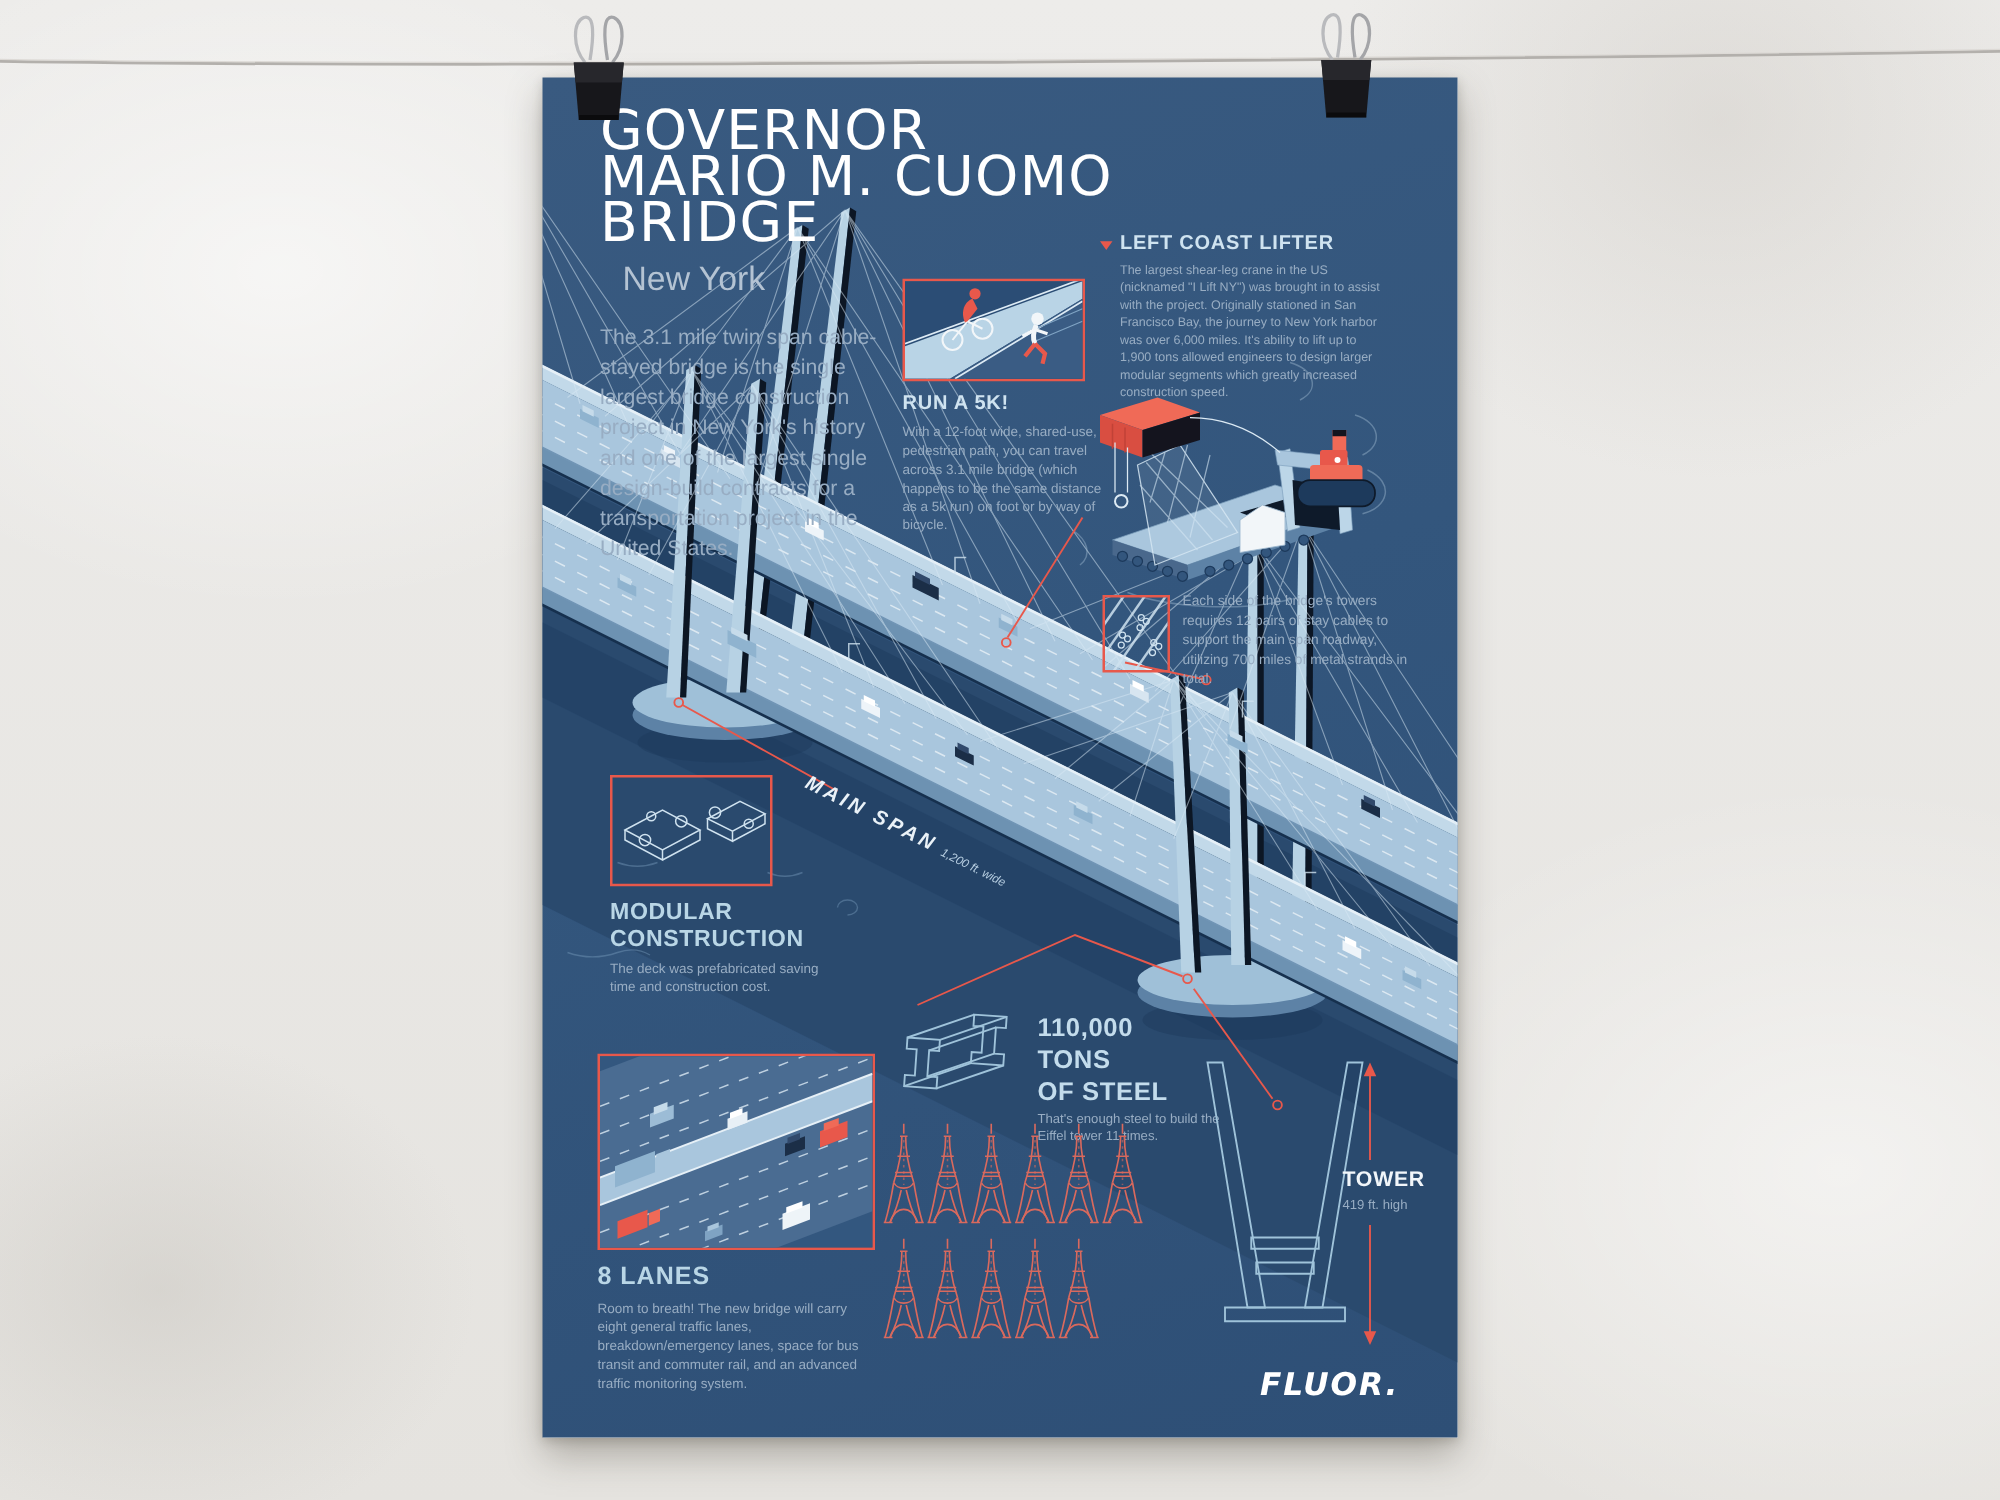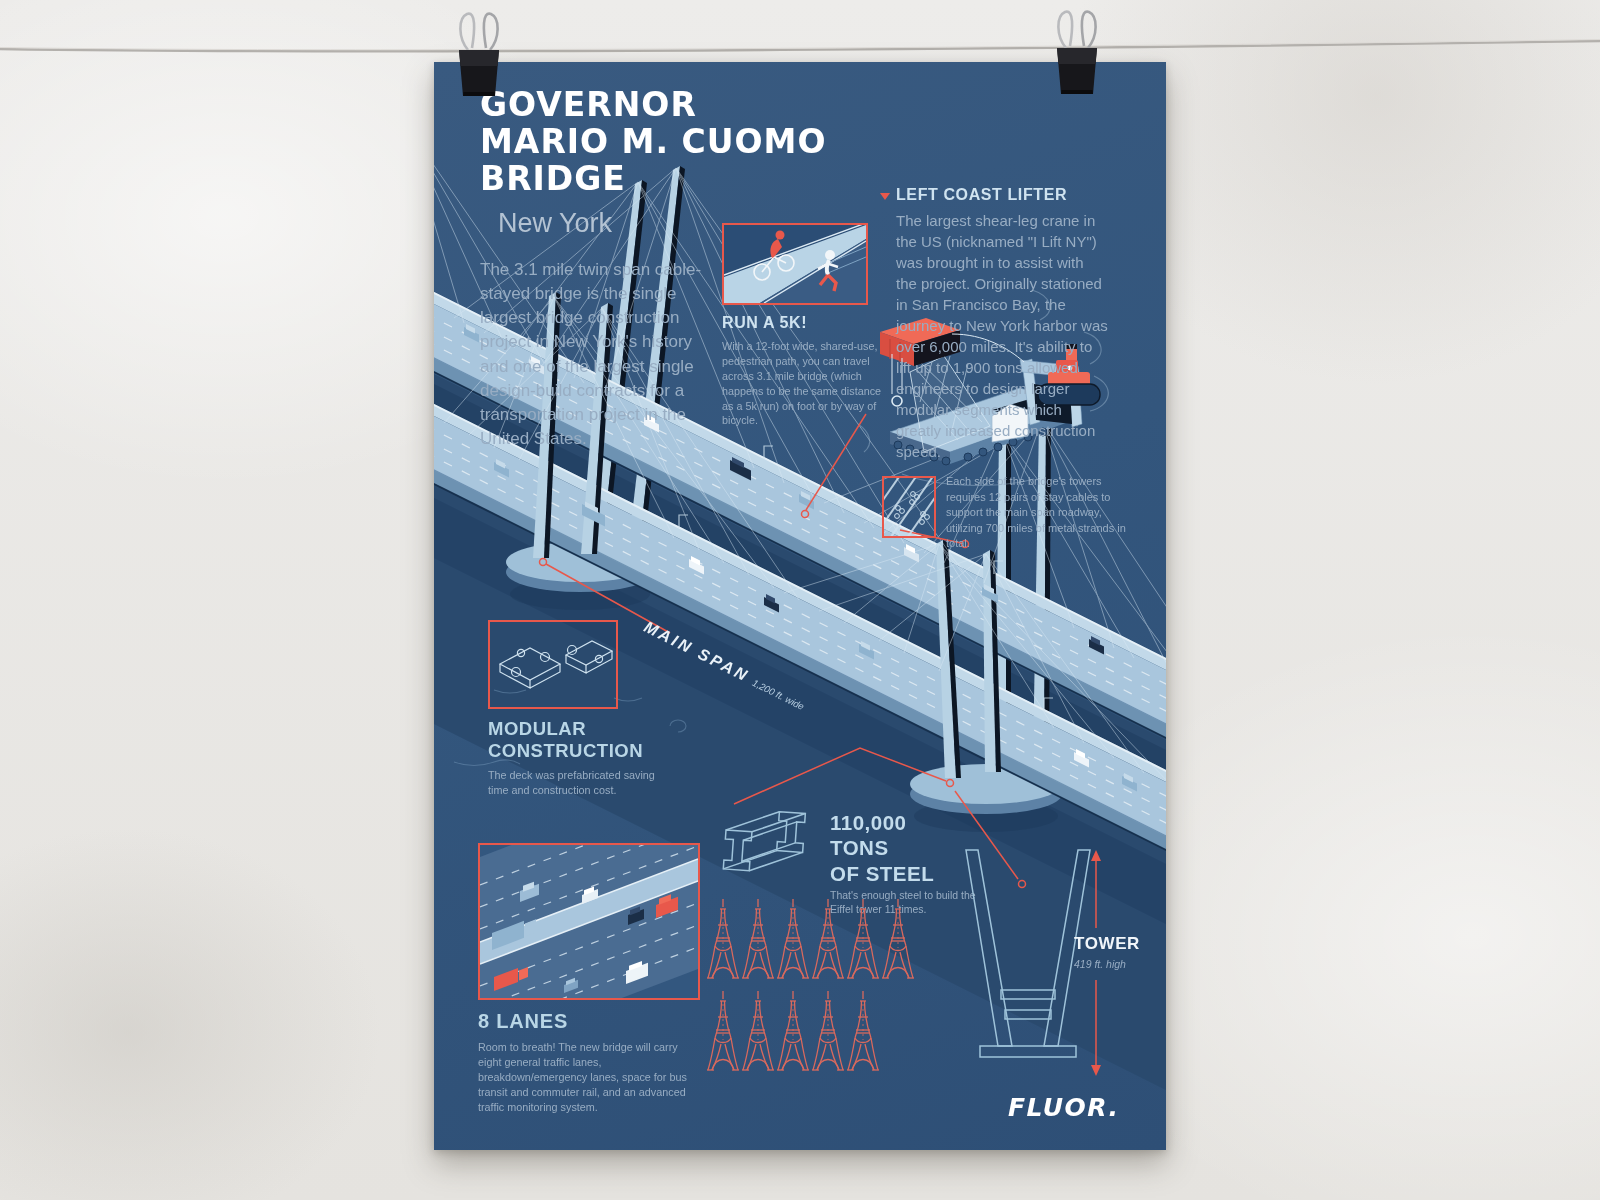--- a/index.html
+++ b/index.html
@@ -14,34 +14,34 @@
       radial-gradient(ellipse 300px 200px at 55% 40%, rgba(255,255,255,.35), transparent 70%),
       linear-gradient(180deg,#edecea,#e5e3df);}
   .abs{position:absolute;}
   #wire{left:0;top:0;z-index:1;}
   .clip{z-index:4;}
   #poster{left:434px;top:62px;width:732px;height:1088px;z-index:2;
     background:linear-gradient(160deg,#395a80 0%,#33567d 45%,#2e4f76 100%);
     box-shadow:0 14px 28px rgba(70,62,52,.35), 0 3px 8px rgba(70,62,52,.22);}
   #bridge-art{left:0;top:0;z-index:1;}
   .txt{z-index:2;}
-  .title{left:46px;top:24px;font-family:"DejaVu Sans",sans-serif;font-weight:bold;
-    font-size:33px;line-height:37px;letter-spacing:1px;color:#ffffff;}
+  .title{left:46px;top:24px;font-family:"DejaVu Sans",sans-serif;font-weight:normal;
+    font-size:44px;line-height:37px;letter-spacing:1px;color:#ffffff;}
   .title span{display:block;}
   .subtitle{left:64px;top:146px;font-size:27px;color:#b4c3d3;}
   .intro{left:46px;top:196px;width:222px;font-size:17px;line-height:1.42;color:#98adc3;}
   .redbox{border:2px solid #e8584b;box-sizing:border-box;z-index:2;}
   #run5k-box{left:288px;top:161px;width:146px;height:82px;}
   .h2{font-weight:bold;letter-spacing:.6px;color:#cfe3f0;font-size:16px;}
   #run5k-head{left:288px;top:252px;}
   #run5k-body{left:288px;top:277px;width:162px;font-size:10.8px;line-height:1.38;color:#98adc3;}
   #lifter-marker{left:446px;top:131px;width:0;height:0;border-left:5px solid transparent;
     border-right:5px solid transparent;border-top:7px solid #e8584b;z-index:2;}
   #lifter-head{left:462px;top:124px;}
-  #lifter-body{left:462px;top:148px;width:212px;font-size:15px;line-height:1.4;color:#98adc3;}
+  #lifter-body{left:462px;top:148px;width:212px;font-size:10px;line-height:1.4;color:#98adc3;}
   #cables-box{left:448px;top:414px;width:54px;height:62px;}
   #cables-body{left:512px;top:412px;width:184px;font-size:11px;line-height:1.42;color:#98adc3;}
   #mainspan{left:215px;top:556px;transform:rotate(26.565deg);transform-origin:left top;
     white-space:nowrap;z-index:2;}
   #mainspan .big{font-weight:bold;font-size:16px;letter-spacing:3px;color:#eaf2f8;font-style:italic;}
   #mainspan .small{font-size:9.5px;color:#b6cde0;font-style:italic;margin-left:6px;}
   #modular-box{left:54px;top:558px;width:130px;height:89px;}
   #modular-head{left:54px;top:656px;width:170px;font-size:18.5px;line-height:1.18;color:#b9d6e6;
     font-weight:bold;letter-spacing:.5px;}
   #modular-body{left:54px;top:706px;width:178px;font-size:10.8px;line-height:1.38;color:#98adc3;}
@@ -52,21 +52,21 @@
     letter-spacing:.5px;color:#c3dcec;}
   #steel-head div{display:block;}
   #steel-body{left:396px;top:826px;width:156px;font-size:10.5px;line-height:1.38;color:#98adc3;}
   .eiffel-row{display:flex;gap:1px;z-index:2;}
   #eiffel-row-1{left:272px;top:836px;}
   #eiffel-row-2{left:272px;top:928px;}
   .eiffel{width:34px;height:84px;}
   #tower-diagram{left:520px;top:786px;z-index:2;}
   #ibeam{left:282px;top:740px;z-index:2;}
   #tower-head{left:640px;top:872px;font-size:17px;color:#f1f6fa;}
-  #tower-sub{left:640px;top:896px;font-size:10.5px;color:#98adc3;font-style:italic;}
+  #tower-sub{left:640px;top:896px;font-size:10.5px;color:#98adc3;}
   #brand{left:574px;top:1016px;font-family:"DejaVu Sans",sans-serif;font-weight:bold;
     font-style:italic;font-size:25px;letter-spacing:1.5px;color:#ffffff;margin-top:15px;}
 </style>
 </head>
 <body>
 
 <svg id="wire" class="abs" width="1600" height="120">
   <path d="M0,49 C400,55 1150,48 1600,41" fill="none" stroke="#b3b0ac" stroke-width="2.4"></path>
   <path d="M0,47.5 C400,53.5 1150,46.5 1600,39.5" fill="none" stroke="#dddad6" stroke-width="1"></path>
 </svg>

